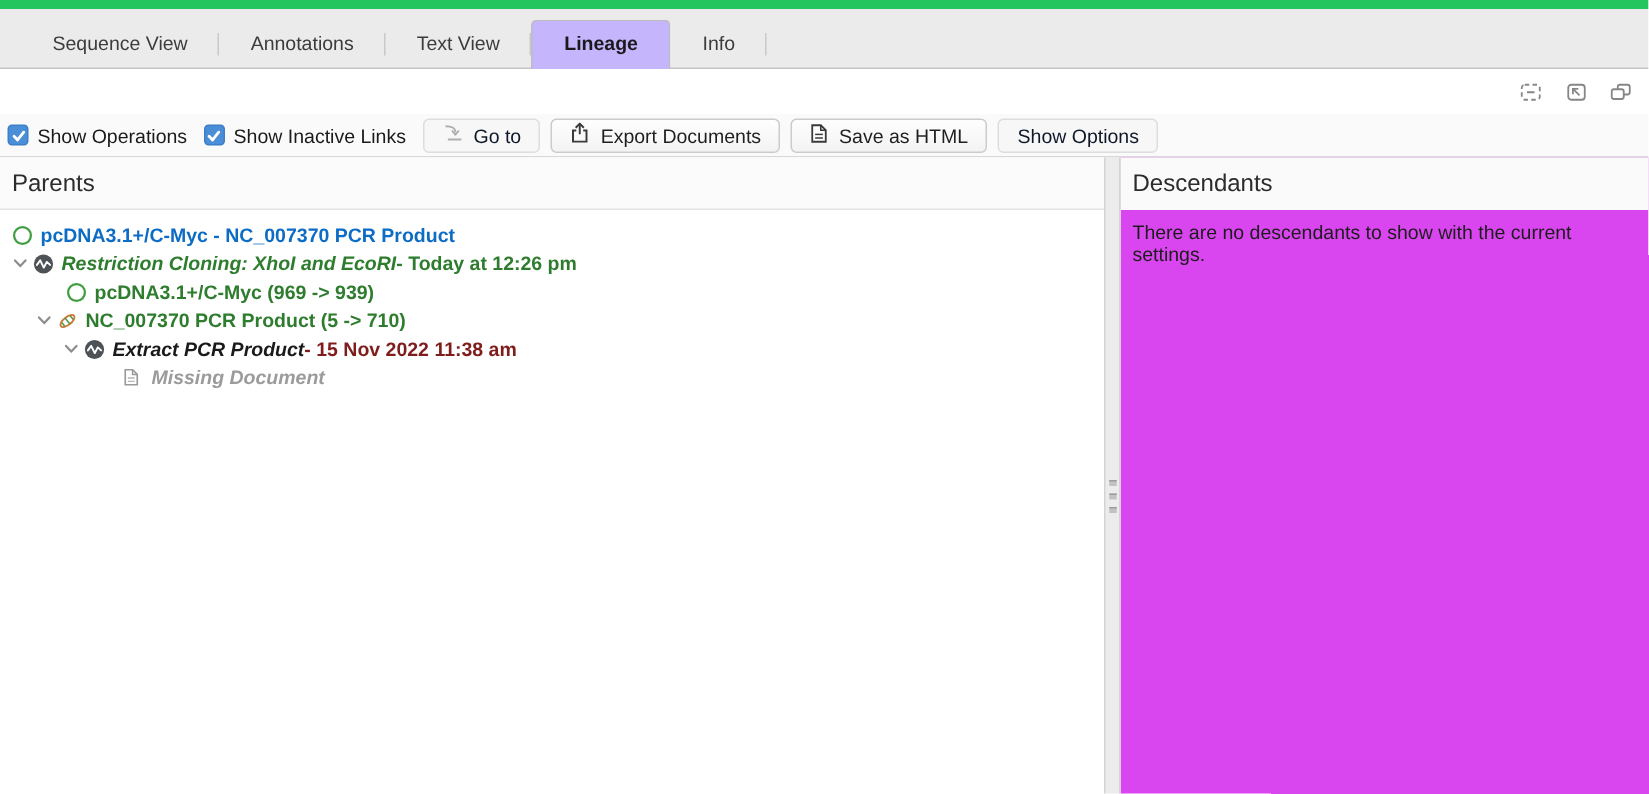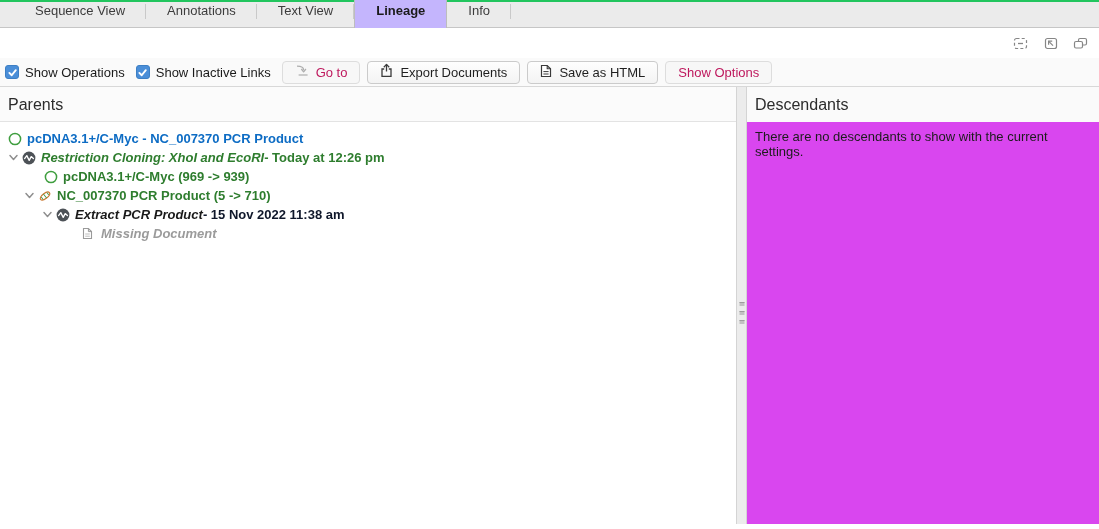--- a/index.html
+++ b/index.html
@@ -7,23 +7,23 @@
   body {
     font-family: "Liberation Sans", "DejaVu Sans", sans-serif;
     font-size: 13px;
     background: #ffffff;
     color: #1a1a1a;
     --checkbox-blue:#4a8ed8; --link-blue:#0d6cc4; --tree-green:#2e7d2e;
   }
 
   
   .tabbar {
-    height: 28px;
+    height: 46px;
     background: #ebebeb;
-    border-top: 2px solid #22c55e;
+    border-top: 6px solid #22c55e;
     border-bottom: 1px solid #c6c6c6;
     display: flex;
     align-items: flex-end;
     padding-left: 14px;
   }
   .tab {
     font-size: 13px;
     color: #3c3c3c;
     padding: 8px 21px 9px;
     position: relative;
@@ -73,40 +73,40 @@
     border-radius:3px; display:flex; align-items:center; justify-content:center;
     border:1px solid #3d7fc4;
   }
   .btn {
     display:flex; align-items:center; gap:7px;
     height:23px; padding:0 12px; margin-right:7px;
     border:1px solid #cbcbcb; border-radius:4px;
     background:linear-gradient(#fefefe,#f3f3f3);
     font-size:13px; color:#1f1f1f; cursor:default; white-space:nowrap;
   }
-  .btn.disabled { color:#be185d; background:#f7f7f7; border-color:#dddddd; }
+  .btn.disabled { color:#0f172a; background:#f7f7f7; border-color:#dddddd; }
 
   
   .main { display:flex; height:437px; }
   .left-panel { width:736px; background:#ffffff; display:flex; flex-direction:column; }
   .panel-header {
     height:35px; flex:0 0 35px;
     font-size:16px; color:#2c2c2c;
     padding:1px 8px 0 8px; line-height:33px;
   }
   .left-panel .panel-header { background:#fbfbfb; border-bottom:1px solid #e3e3e3; }
 
   .tree { flex:1; padding-top:7px; background:#ffffff;font-weight:bold; }
   .tree-row { height:19px; display:flex; align-items:center; white-space:nowrap; }
   .chevron { width:14px; flex:0 0 14px; display:flex; align-items:center; }
   .ticon { width:14px; flex:0 0 14px; height:14px; margin-right:5px; display:flex; align-items:center; }
   .seg-link   { color:var(--link-blue); cursor:pointer; }
   .seg-green  { color:var(--tree-green); }
   .seg-green-i{ color:var(--tree-green); font-style:italic; }
-  .seg-black  { color:#0f172a; }
+  .seg-black  { color:#7f1d1d; }
   .seg-black-i{ color:#1a1a1a; font-style:italic; }
   .seg-muted-i{ color:#9b9b9b; font-style:italic; }
 
   .splitter {
     width:11px; flex:0 0 11px;
     background:#ececec;
     border-left:1px solid #d4d4d4; border-right:1px solid #d4d4d4;
     position:relative; cursor:col-resize;
   }
   .grip { position:absolute; top:215px; left:50%; transform:translateX(-50%);

